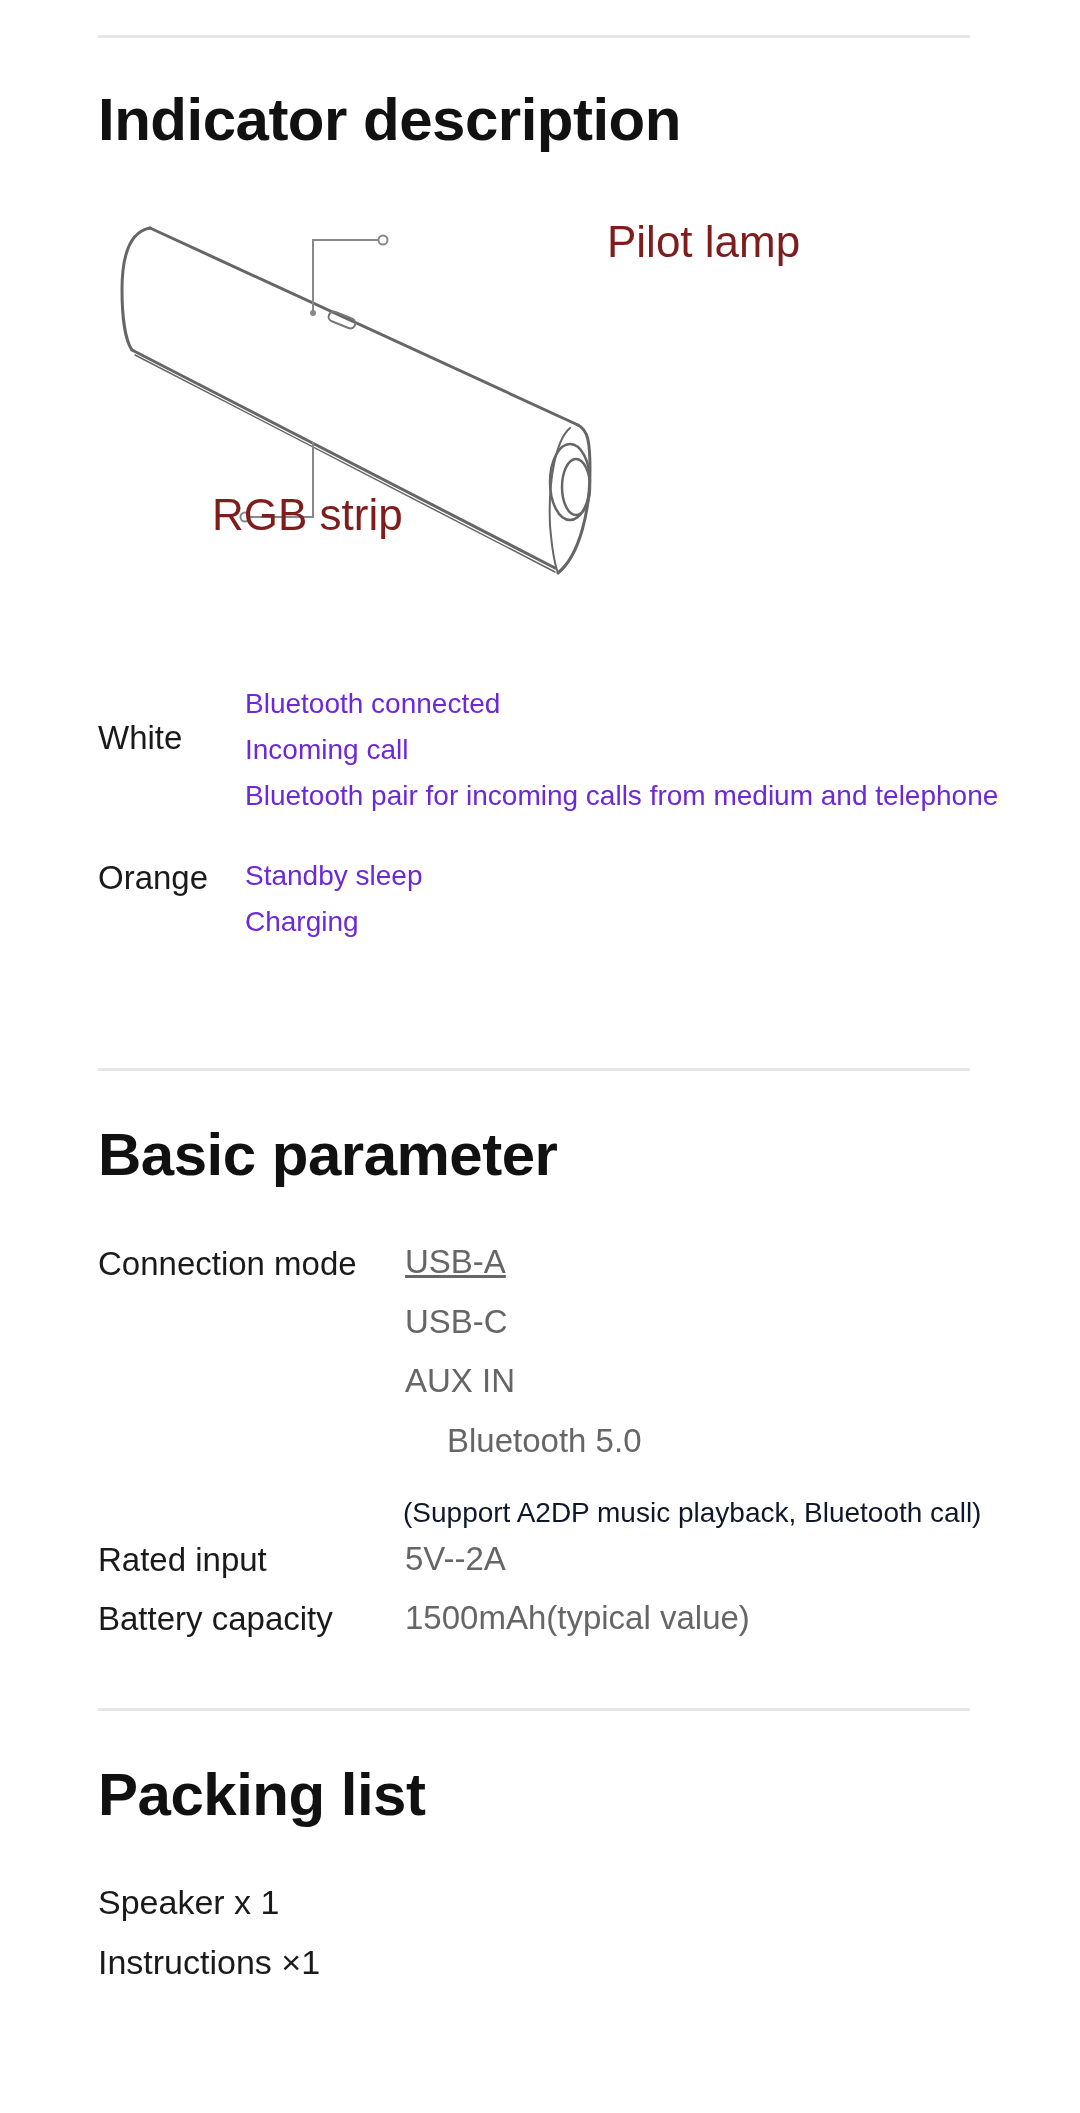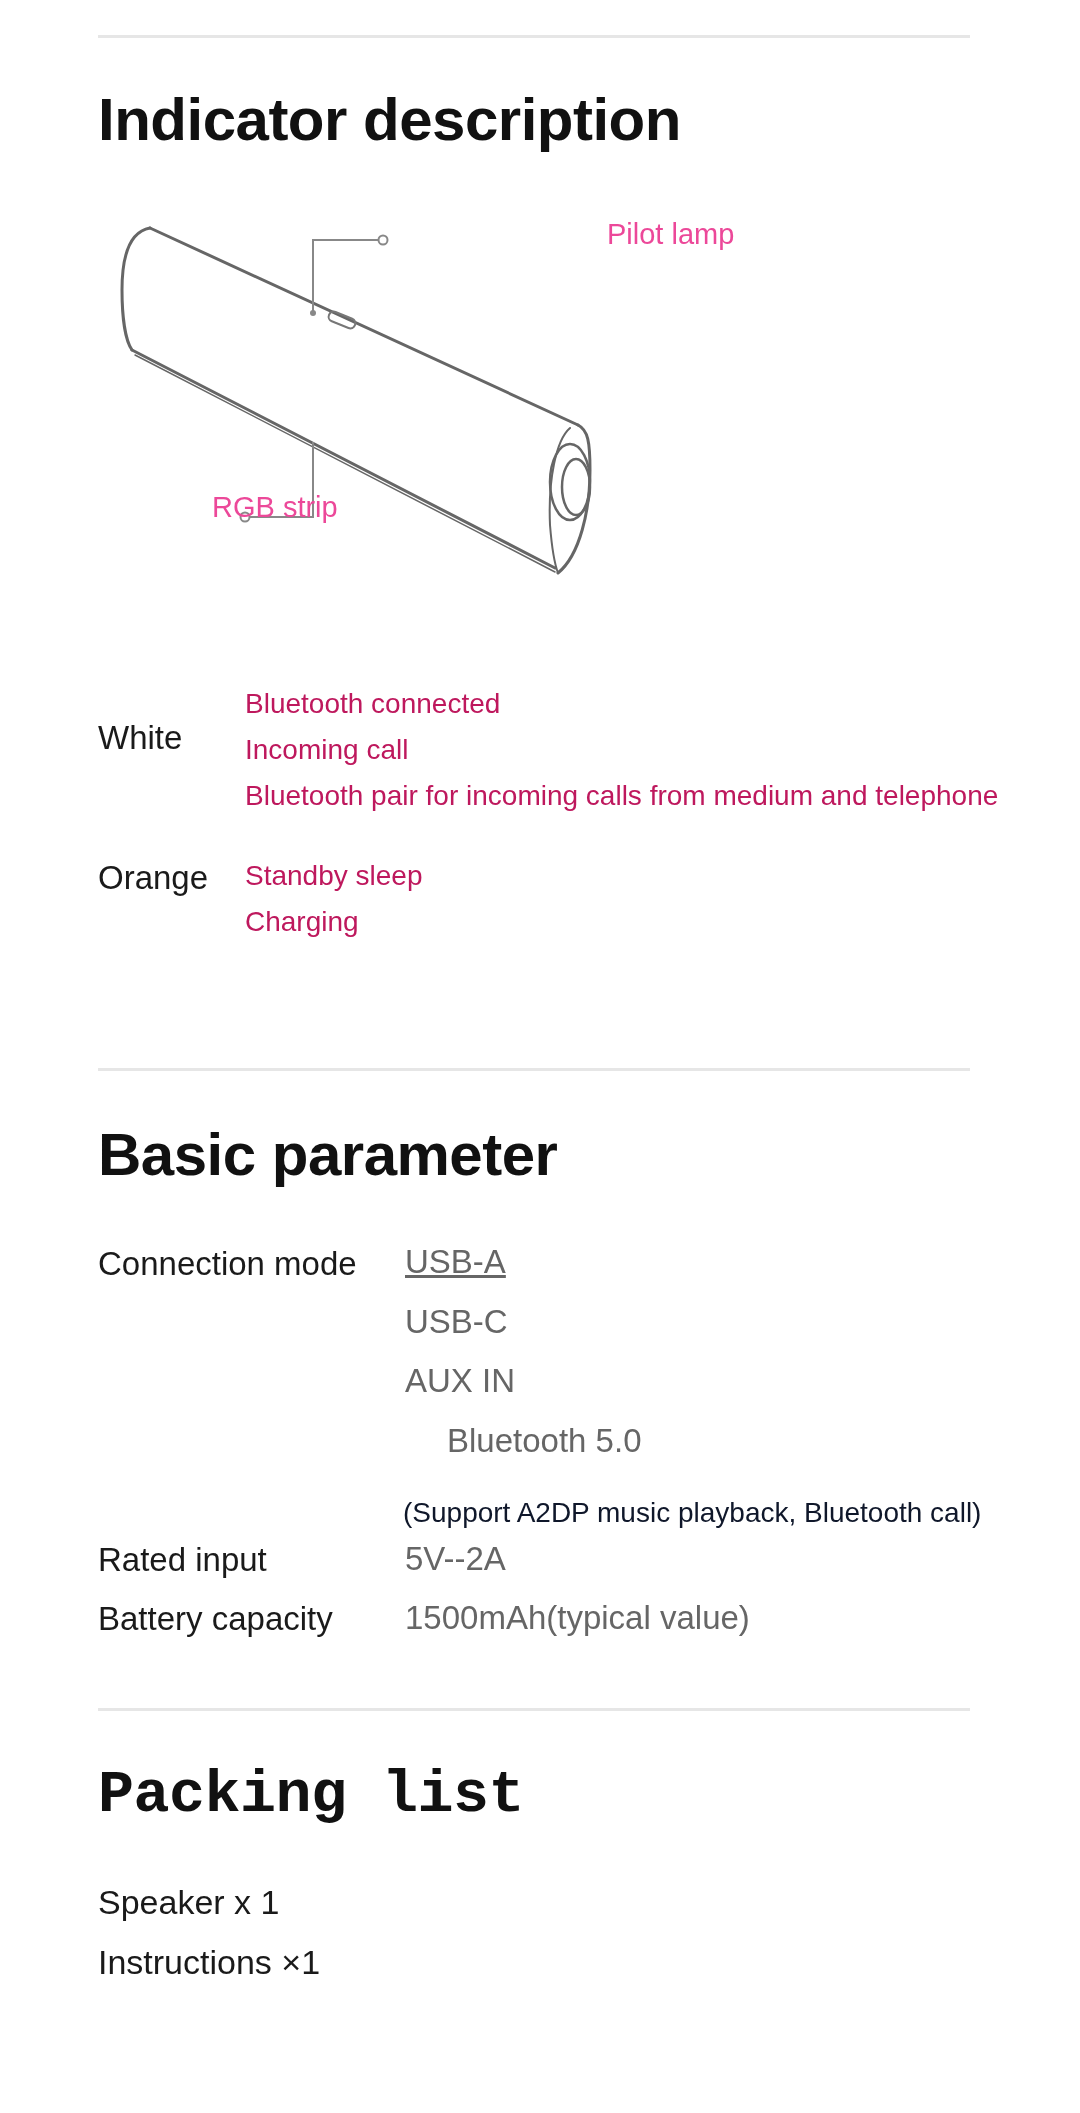--- a/index.html
+++ b/index.html
@@ -3,23 +3,23 @@
 <meta charset="utf-8">
 <style>
   html, body { margin: 0; padding: 0; background: #ffffff; }
   body { width: 1080px; height: 2113px; position: relative; overflow: hidden;
          font-family: "Liberation Sans", "DejaVu Sans", sans-serif; color: #111; }
   .divider { position: absolute; left: 98px; width: 872px; height: 3px; background: #e6e6e6; }
   .section-title { position: absolute; left: 98px; margin: 0; font-size: 60px; font-weight: bold;
                    color: #111; letter-spacing: -0.5px; line-height: 1; }
   .diagram { position: absolute; left: 100px; top: 180px; width: 900px; height: 420px; }
   .diagram svg { width: 900px; height: 420px; display: block; }
-  .diag-label { position: absolute; font-size: 29px; color: #ec4899; line-height: 1; }
+  .diag-label { position: absolute; font-size: 44px; color: #7f1d1d; line-height: 1; }
   .ind-color { position: absolute; left: 98px; font-size: 33px; color: #1a1a1a; line-height: 1; }
-  .ind-desc { position: absolute; left: 245px; font-size: 28px; color: #be185d; line-height: 1; white-space: nowrap; }
+  .ind-desc { position: absolute; left: 245px; font-size: 28px; color: #6d28d9; line-height: 1; white-space: nowrap; }
   .param-label { position: absolute; left: 98px; font-size: 33px; color: #1a1a1a; line-height: 1; white-space: nowrap; }
   .param-value { position: absolute; left: 405px; font-size: 33px; color: #666; line-height: 1; white-space: nowrap; }
   .param-note { position: absolute; left: 403px; font-size: 28px; color: #0f172a; line-height: 1; white-space: nowrap; margin-top: 29px; }
   .pack-item { position: absolute; left: 98px; font-size: 34px; color: #1a1a1a; line-height: 1; white-space: nowrap; }
 </style>
 </head>
 <body>
 
 <div class="divider" style="top:35px;"></div>
 <h2 class="section-title" style="top:90px;">Indicator description</h2>
@@ -82,18 +82,18 @@
 <div>
   <span class="param-label" style="top:1543px;">Rated input</span>
   <span class="param-value" style="top:1542px;">5V--2A</span>
 </div>
 <div>
   <span class="param-label" style="top:1602px;">Battery capacity</span>
   <span class="param-value" style="top:1601px;">1500mAh(typical value)</span>
 </div>
 
 <div class="divider" style="top:1708px;"></div>
-<h2 class="section-title" style="top:1765px;font-family:Liberation Mono, monospace;">Packing list</h2>
+<h2 class="section-title" style="top:1765px;">Packing list</h2>
 
 <div>
   <span class="pack-item" style="top:1885px;">Speaker x 1</span>
   <span class="pack-item" style="top:1945px;">Instructions ×1</span>
 </div>
 
 </body></html>

